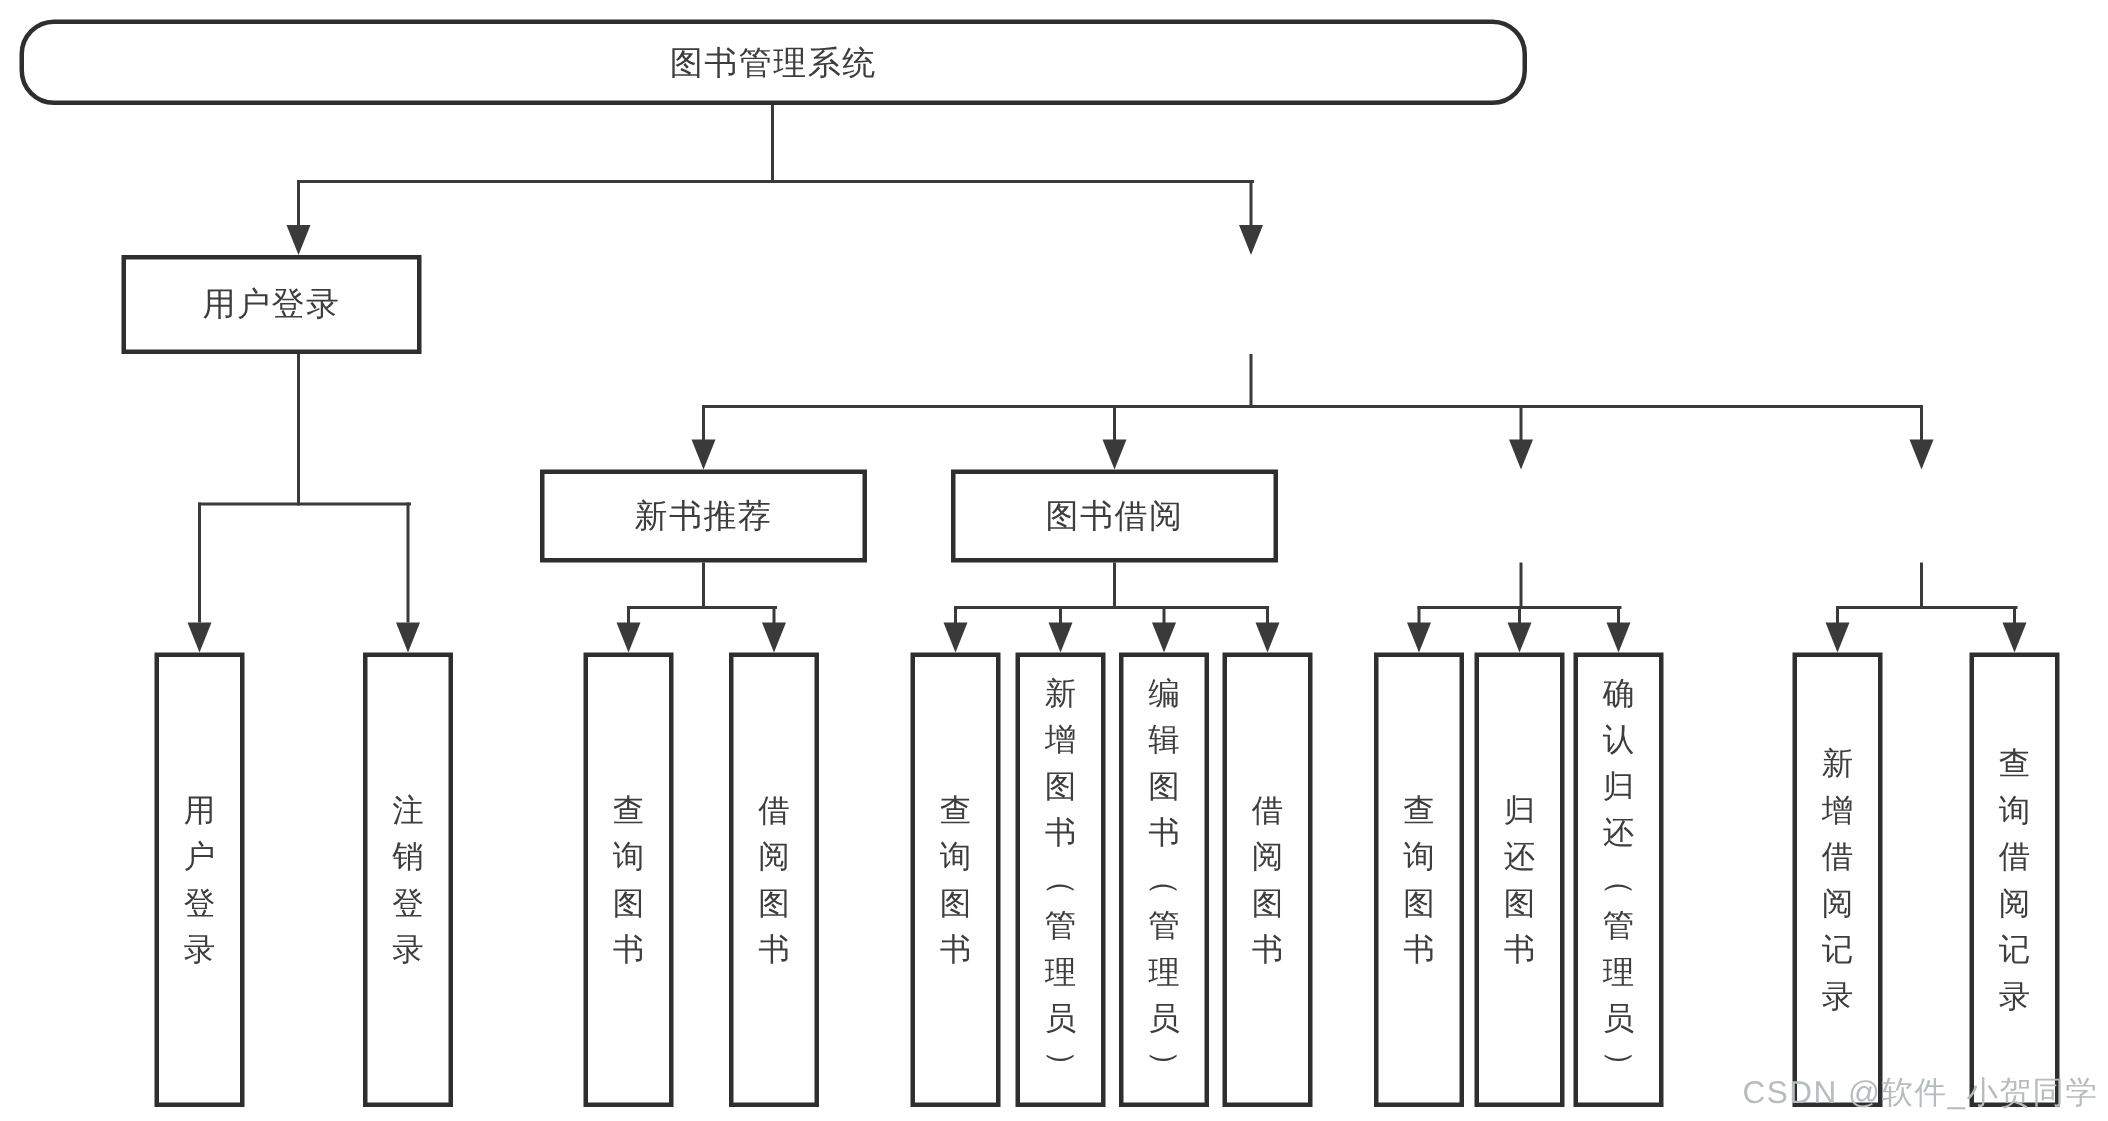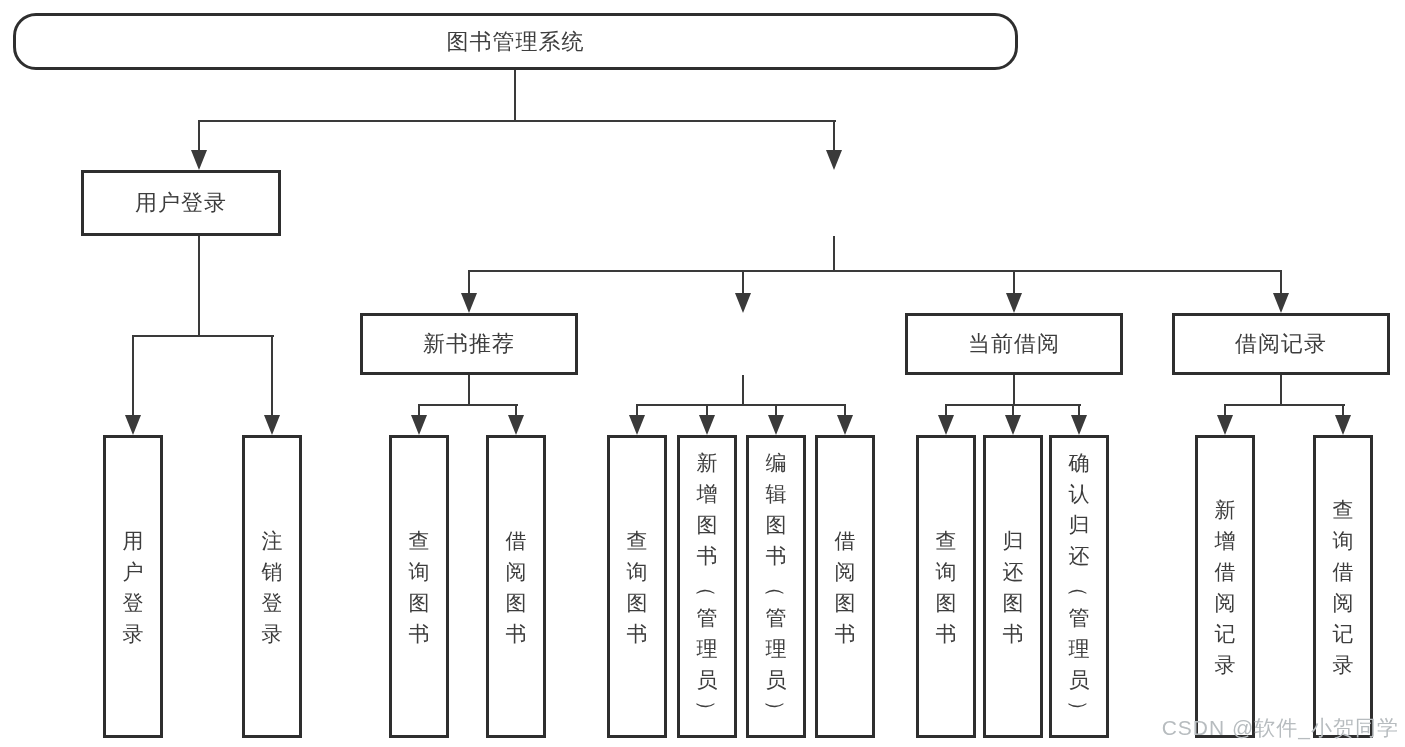--- a/index.html
+++ b/index.html
@@ -80,22 +80,21 @@
   <div class="vline" style="left:468px;top:270px;height:24px;"></div>
   <div class="arrow" style="left:461px;top:293px;"></div>
   <div class="vline" style="left:742px;top:270px;height:24px;"></div>
   <div class="arrow" style="left:735px;top:293px;"></div>
   <div class="vline" style="left:1013px;top:270px;height:24px;"></div>
   <div class="arrow" style="left:1006px;top:293px;"></div>
   <div class="vline" style="left:1280px;top:270px;height:24px;"></div>
   <div class="arrow" style="left:1273px;top:293px;"></div>
 
   <div class="box" style="left:360px;top:313px;width:218px;height:62px;">新书推荐</div>
-  <div class="box" style="left:905px;top:313px;width:218px;height:62px;">当前借阅</div>
-  <div class="box" style="left:1172px;top:313px;width:218px;height:62px;">借阅记录</div>
+  <div class="box" style="left:634px;top:313px;width:218px;height:62px;">图书借阅</div>
 
   <div class="vline" style="left:468px;top:375px;height:31px;"></div>
   <div class="hline" style="left:418px;top:404px;width:100px;"></div>
   <div class="vline" style="left:418px;top:404px;height:12px;"></div>
   <div class="arrow" style="left:411px;top:415px;"></div>
   <div class="vline" style="left:515px;top:404px;height:12px;"></div>
   <div class="arrow" style="left:508px;top:415px;"></div>
 
   <div class="vline" style="left:742px;top:375px;height:31px;"></div>
   <div class="hline" style="left:636px;top:404px;width:210px;"></div>

